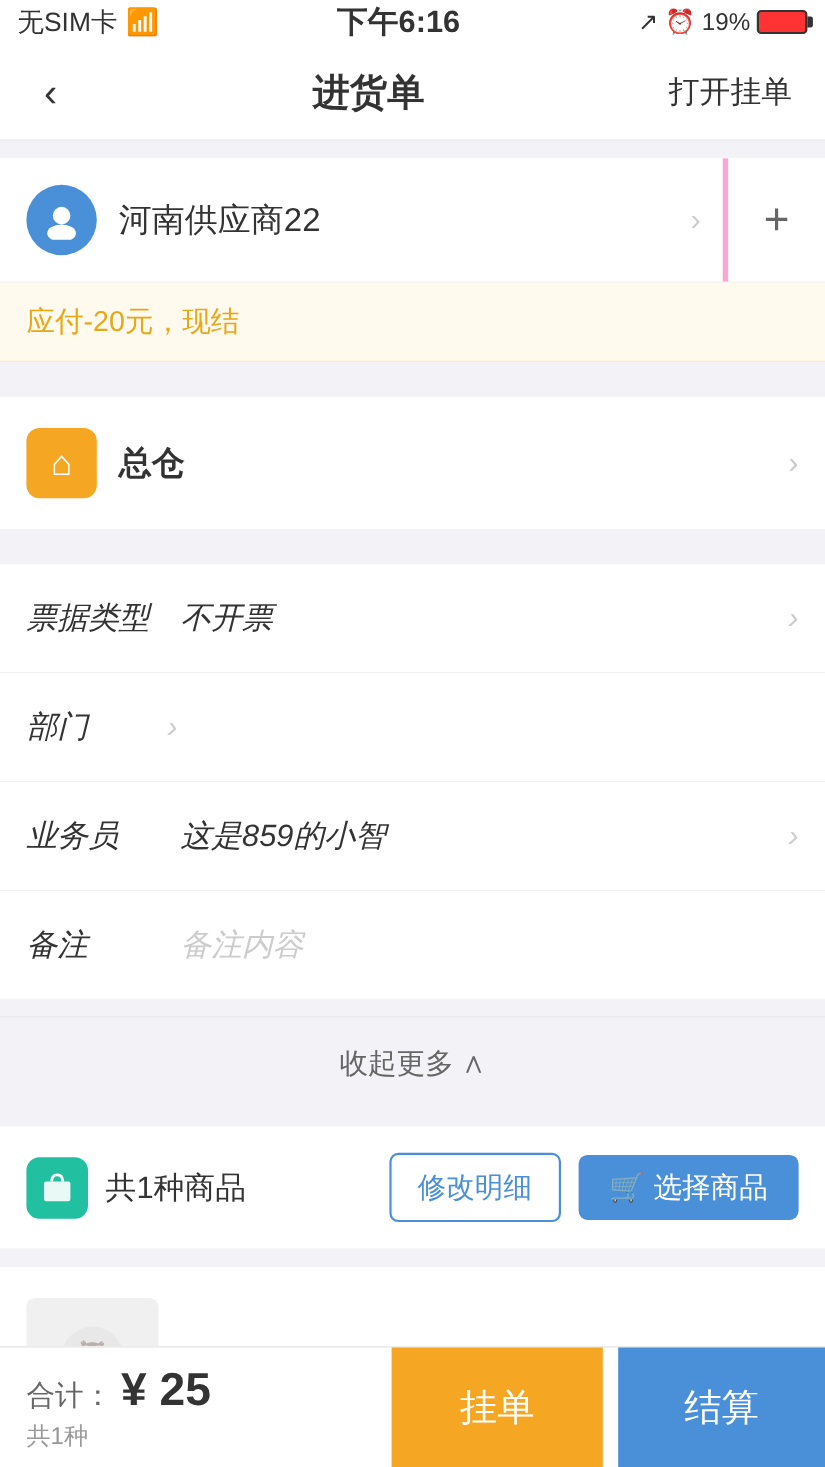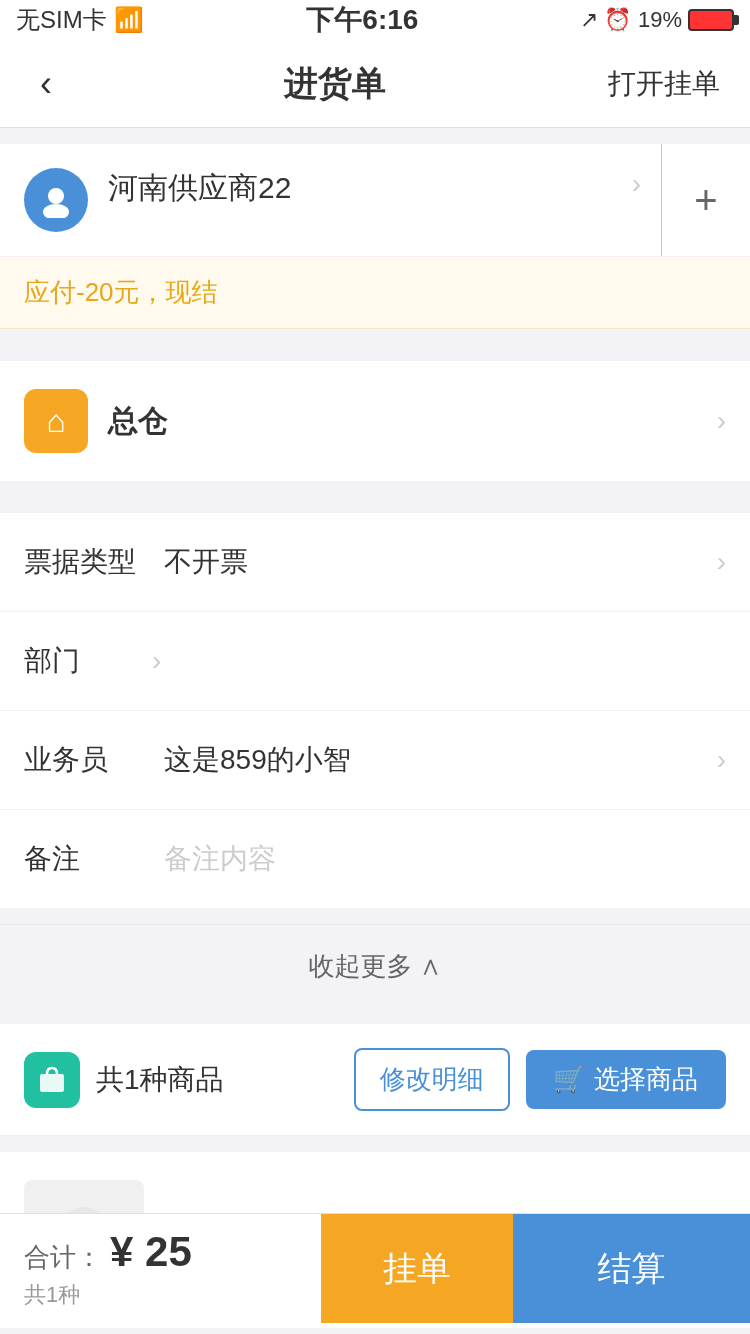--- a/index.html
+++ b/index.html
@@ -94,22 +94,23 @@
     .supplier-section {
       background: #fff;
       margin-bottom: 0;
       display: flex;
       align-items: stretch;
       border-bottom: 1px solid #f0f0f0;
     }
     .supplier-main {
       flex: 1;
       display: flex;
+      align-items: center;
       padding: 24px 20px 24px 24px;
-      border-right: 1px solid #f9a8d4;
+      border-right: 5px solid #f9a8d4;
       cursor: pointer;
     }
     .supplier-avatar {
       width: 64px;
       height: 64px;
       border-radius: 50%;
       background: #4a90d9;
       display: flex;
       align-items: center;
       justify-content: center;
@@ -175,20 +176,21 @@
       font-size: 30px;
       color: #333;
       flex: 1;
       font-weight: bold;
     }
 
     
     .form-section {
       background: #fff;
       margin-bottom: 16px;
+      font-style: italic;
     }
     .form-row {
       display: flex;
       align-items: center;
       padding: 30px 24px;
       border-bottom: 1px solid #f0f0f0;
       cursor: pointer;
     }
     .form-row:last-child { border-bottom: none; }
     .form-key {
@@ -308,21 +310,21 @@
     .product-more {
       color: #999;
       font-size: 28px;
       cursor: pointer;
       padding: 8px;
     }
 
     
     .bottom-bar {
       position: fixed;
-      bottom: 11px;
+      bottom: 0;
       left: 0;
       width: 750px;
       height: 110px;
       display: flex;
       align-items: stretch;
       background: #fff;
       border-top: 1px solid #e0e0e0;
     }
     .bottom-total {
       flex: 1;
@@ -355,28 +357,29 @@
       width: 192px;
       background: #f5a623;
       color: #fff;
       display: flex;
       align-items: center;
       justify-content: center;
       font-size: 34px;
       cursor: pointer;
     }
     .btn-checkout {
-      width: 237px;
+      width: 188px;
       background: #4a90d9;
       color: #fff;
       display: flex;
       align-items: center;
       justify-content: center;
       font-size: 34px;
       cursor: pointer;
+      margin-left: 14px;
     }
 
     .spacer { height: 16px; background: #f2f2f7; }
     .bottom-spacer { height: 126px; }
   </style>
 </head>
 <body>
 
 <div class="status-bar">
   <div class="status-left">

